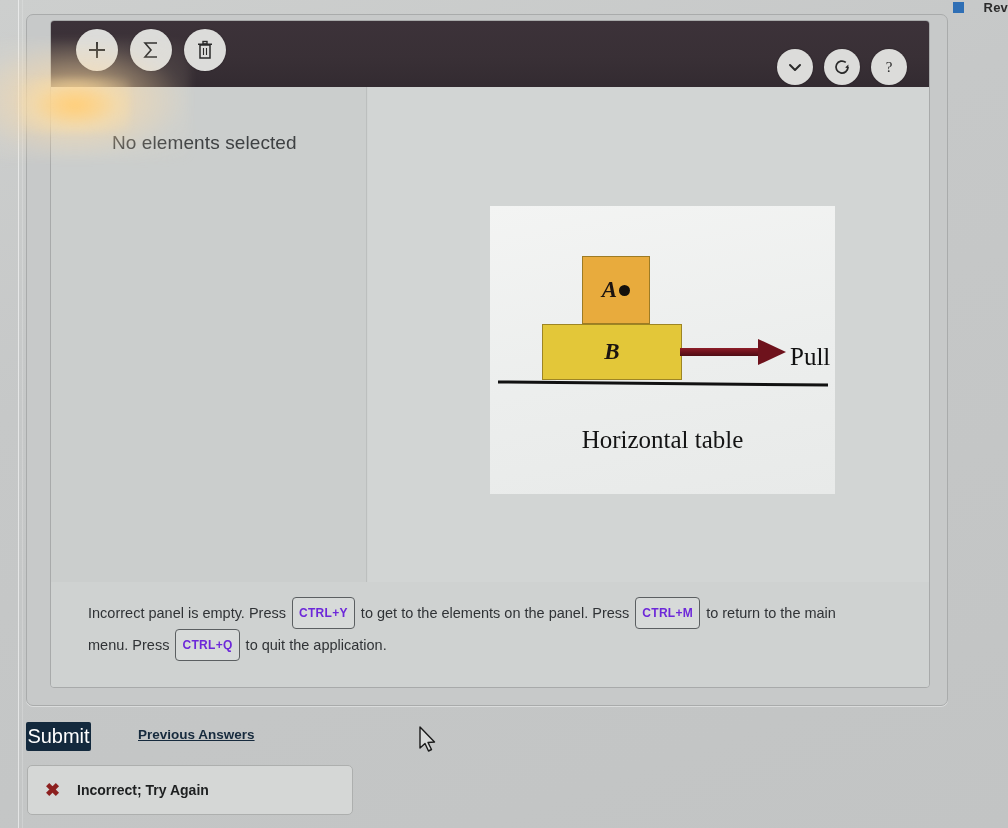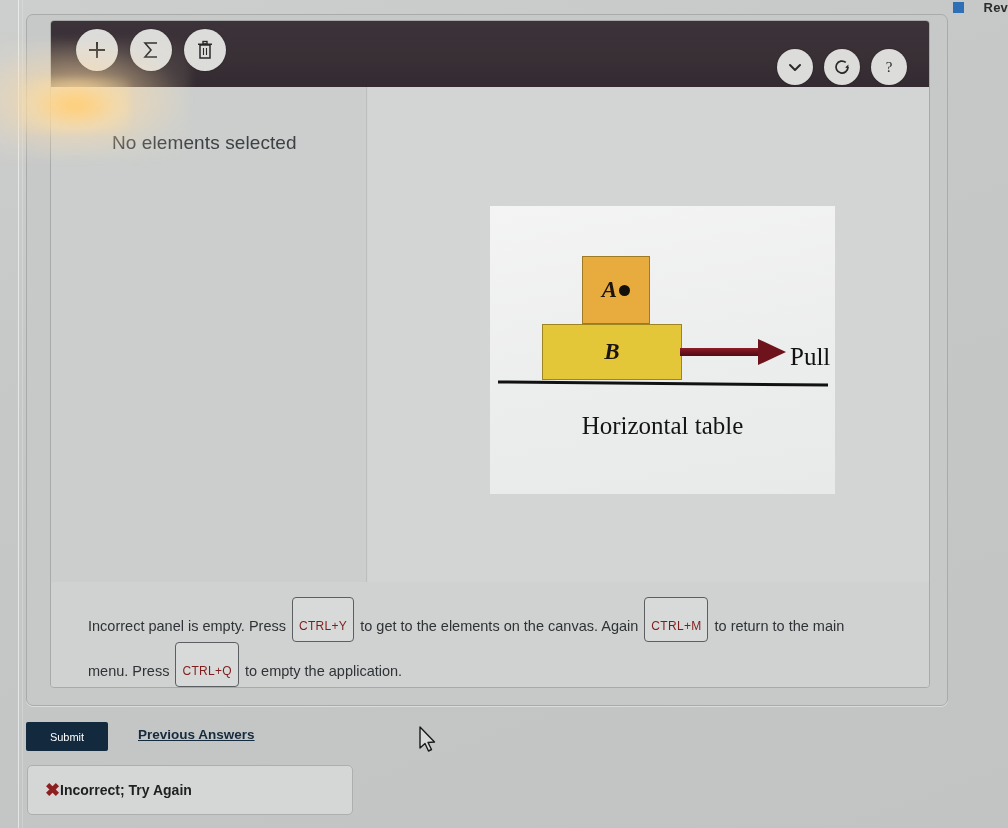--- a/index.html
+++ b/index.html
@@ -201,60 +201,60 @@
   .pull-label {
     position: absolute;
     left: 300px; top: 129px;
     font-family: "Liberation Serif", serif;
     font-size: 25px;
     color: #111;
     margin-top: 8px;
   }
   .table-caption {
     position: absolute;
-    left: 0; right: 0; top: 206px;
+    left: 0; right: 0; top: 220px;
     text-align: center;
     font-family: "Liberation Serif", serif;
     font-size: 25px;
     color: #141414;
   }
 
   
   .hint {
     position: absolute;
     left: 37px; top: 510px;
     width: 790px;
     font-size: 14.5px;
     line-height: 25px;
     color: #303336;
   }
   .kbd {
     display: inline-block;
     border: 1px solid #5b5f61;
     border-radius: 4px;
-    padding: 16px 6px 2px;
+    padding: 3px 6px 2px;
     margin: 0 2px;
     font-size: 12px;
-    font-weight: normal;
+    font-weight: bold;
     letter-spacing: .3px;
-    color: #7f1d1d;
+    color: #6d28d9;
     background: rgba(255,255,255,0.18);
     vertical-align: 1px;
   }
 
   
   .submit-btn {
     position: absolute;
     left: 26px; top: 722px;
-    width: 82px; height: 29px;
+    width: 65px; height: 29px;
     background: #13293d;
     color: #ffffff;
     border: none;
     border-radius: 2px;
-    font-size: 11px;
+    font-size: 20px;
     font-family: "Liberation Sans", sans-serif;
     cursor: pointer;
     display: flex; align-items: center; justify-content: center;
   }
   .prev-link {
     position: absolute;
     left: 138px; top: 727px;
     font-size: 13.5px;
     font-weight: bold;
     color: #162a3d;
@@ -271,21 +271,21 @@
     display: flex; align-items: center;
   }
   .fb-x {
     margin-left: 17px;
     color: #8c1f1f;
     font-size: 18px;
     font-weight: bold;
     line-height: 1;
   }
   .fb-text {
-    margin-left: 0;
+    margin-left: 17px;
     font-size: 14px;
     font-weight: bold;
     color: #1d1f20;
   }
 
   
   .cursor {
     position: absolute;
     left: 418px; top: 726px;
     width: 20px; height: 30px;
@@ -377,25 +377,25 @@
             <div class="pull-label">Pull</div>
 
             <div class="table-line"></div>
             <div class="table-caption">Horizontal table</div>
           </div>
         </div>
 
         <div class="hint">
           <span>Incorrect panel is empty. Press</span>
           <span class="kbd">CTRL+Y</span>
-          <span>to get to the elements on the canvas. Again</span>
+          <span>to get to the elements on the panel. Press</span>
           <span class="kbd">CTRL+M</span>
           <span>to return to the main menu. Press</span>
           <span class="kbd">CTRL+Q</span>
-          <span>to empty the application.</span>
+          <span>to quit the application.</span>
         </div>
 
       </div>
     </div>
   </div>
 
   <button class="submit-btn">Submit</button>
   <a class="prev-link" href="#">Previous Answers</a>
 
   <div class="feedback-box">

